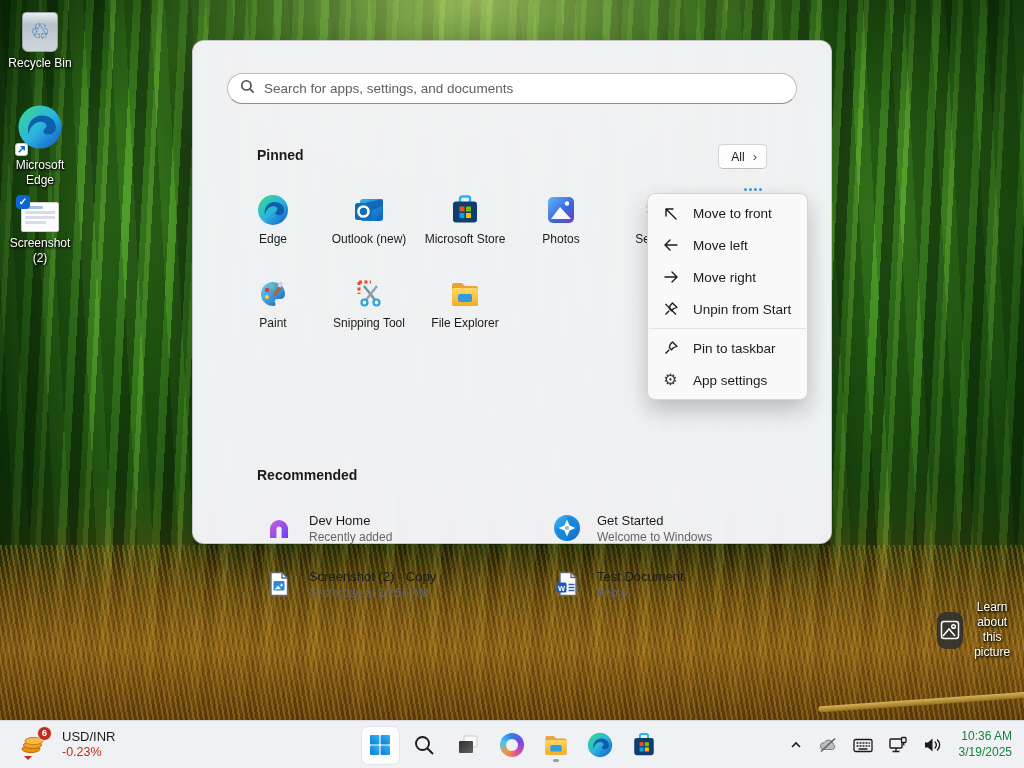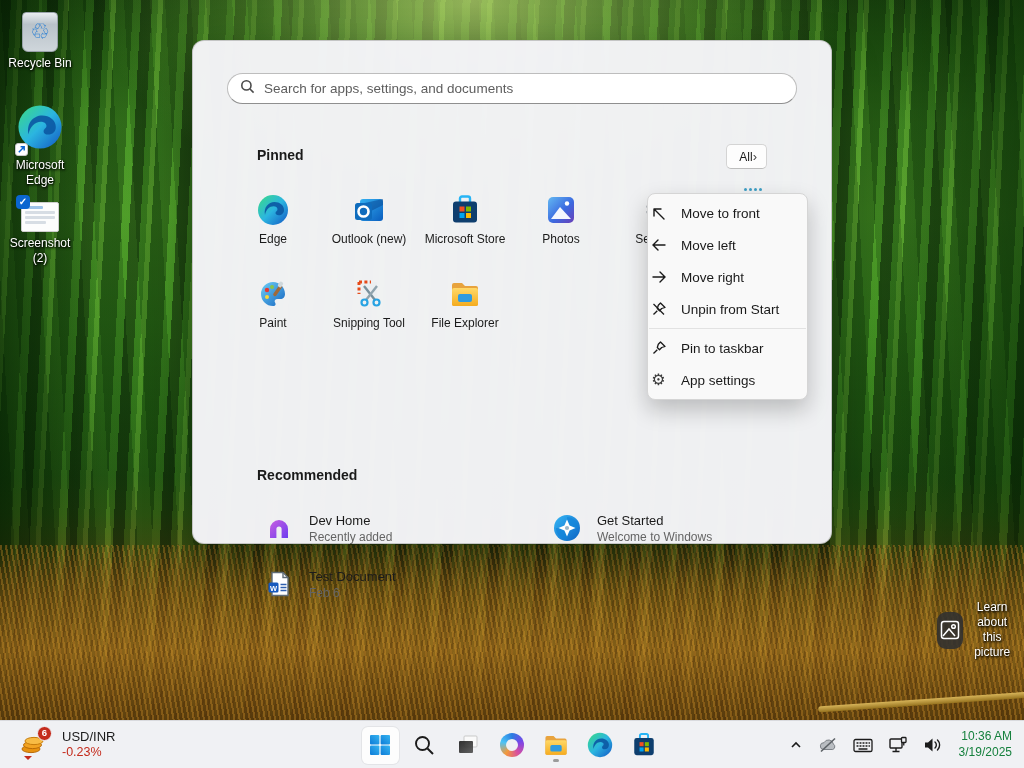--- a/index.html
+++ b/index.html
@@ -73,21 +73,21 @@
     background:#fff; border:1px solid #bdbdbd; border-bottom-color:#8f8f8f;
     border-radius:17px; display:flex; align-items:center; padding:0 12px; gap:9px;
   }
   .search-box input { border:none; outline:none; flex:1; font-size:13.5px; color:#1b1b1b;
     background:transparent; font-family:"Liberation Sans", sans-serif; }
   .search-box input::placeholder { color:#5d5d5d; }
 
   .section-header { position:absolute; font-size:14px; font-weight:bold; color:#1a1a1a; }
   .all-btn { position:absolute; right:64px; top:103px; height:25px; padding:0 9px 0 12px;
     background:#fdfdfd; border:1px solid #d4d4d4; border-bottom-color:#bdbdbd; border-radius:5px;
-    display:flex; align-items:center; font-size:12px; color:#1a1a1a; cursor:default; }
+    display:flex; align-items:center; gap:8px; font-size:12px; color:#1a1a1a; cursor:default; }
   .all-btn .chev { font-size:13px; color:#464646; line-height:1; }
 
   .pin-grid { position:absolute; left:32px; top:145px; width:576px; display:grid;
     grid-template-columns:repeat(6,96px); grid-auto-rows:84px; }
   .pin-cell { display:flex; flex-direction:column; align-items:center; padding-top:8px; gap:6px; }
   .pin-label { font-size:12px; color:#1b1b1b; white-space:nowrap; }
   .app-32 { width:32px; height:32px; position:relative; flex:0 0 auto; }
 
   .hidden-dots { position:absolute; left:551px; top:147px; display:flex; gap:2px; }
   .hidden-dots i { width:3px; height:3px; border-radius:50%; background:#3e9ec4; display:block; }
@@ -107,21 +107,21 @@
   .avatar::before { content:''; position:absolute; left:11px; top:7px; width:10px; height:10px; border-radius:50%; background:#9d9d9d; }
   .avatar::after { content:''; position:absolute; left:6px; top:19px; width:20px; height:14px; border-radius:10px 10px 0 0; background:#9d9d9d; }
   .user-name { font-size:13px; color:#1b1b1b; margin-left:14px; }
   .power-btn { margin-left:auto; margin-right:58px; width:34px; height:34px; border-radius:5px;
     display:flex; align-items:center; justify-content:center; }
 
   
   .ctx-menu { position:absolute; left:647px; top:193px; width:161px; z-index:20;
     background:#f9f9f9; border:1px solid #d5d5d5; border-radius:8px;
     box-shadow:0 10px 22px rgba(0,0,0,.22); padding:3px 0; }
-  .ctx-item { height:32px; display:flex; align-items:center; gap:14px; padding-left:2px;
+  .ctx-item { height:32px; display:flex; align-items:center; gap:14px; padding-left:14px;
     font-size:13.5px; color:#1a1a1a; cursor:default; }
   .ctx-ico { width:17px; height:17px; display:flex; align-items:center; justify-content:center; flex:0 0 auto; }
   .ctx-div { height:1px; background:#e2e2e2; margin:3px 1px; }
   .gear-glyph { font-size:16px; line-height:1; color:#3c3c3c; }
   .gear-glyph.big { font-size:30px; color:#8a8f96; }
 
   
   .taskbar { position:absolute; left:0; right:0; bottom:0; height:48px; background:#f0f1f4;
     border-top:1px solid #d9dade; z-index:30; display:flex; align-items:center; }
   .widgets { position:absolute; left:8px; top:0; height:48px; display:flex; align-items:center; gap:8px; padding:0 6px; }
@@ -397,20 +397,34 @@
             <path d="M14 25 a11 11 0 0 1 -11-11 h11 z" fill="#1284da" opacity=".7"></path>
             <path d="M14 5.5 l2.6 5.9 5.9 2.6 -5.9 2.6 -2.6 5.9 -2.6-5.9 -5.9-2.6 5.9-2.6 z" fill="#fff"></path>
             <circle cx="14" cy="14" r="2.1" fill="#9bb6c9"></circle>
           </svg></span>
         <span>
           <div class="rec-title">Get Started</div>
           <div class="rec-sub">Welcome to Windows</div>
         </span>
       </div>
 
+      <div class="rec-item">
+        <span class="app-28">
+          <svg width="28" height="28" viewBox="0 0 28 28">
+            <path d="M6 2.5 h11 l5.5 5.5 v17.5 h-16.5 z" fill="#fff" stroke="#5f6b75" stroke-width="1.4"></path>
+            <path d="M17 2.5 v5.5 h5.5" fill="none" stroke="#5f6b75" stroke-width="1.4"></path>
+            <rect x="8.5" y="11" width="11" height="9.5" rx="1" fill="#2f86d6"></rect>
+            <path d="M9.5 19.5 l3.5-4 3 3.5 z" fill="#fff" opacity=".9"></path>
+            <path d="M16.5 13.2 l.6 1.3 1.3.6 -1.3.6 -.6 1.3 -.6-1.3 -1.3-.6 1.3-.6 z" fill="#fff"></path>
+          </svg></span>
+        <span>
+          <div class="rec-title">Screenshot (2) - Copy</div>
+          <div class="rec-sub">Yesterday at 10:56 AM</div>
+        </span>
+      </div>
 
       <div class="rec-item">
         <span class="app-28">
           <svg width="28" height="28" viewBox="0 0 28 28">
             <path d="M7 2.5 h11 l5 5 v18 h-16 z" fill="#fff" stroke="#5f6b75" stroke-width="1.4"></path>
             <path d="M18 2.5 v5 h5" fill="none" stroke="#5f6b75" stroke-width="1.4"></path>
             <rect x="3.5" y="12.5" width="10" height="10" rx="1.5" fill="#185abd"></rect>
             <text x="8.5" y="20.6" font-size="7.5" font-weight="bold" fill="#fff" text-anchor="middle" font-family="Liberation Sans, sans-serif">W</text>
             <path d="M15.5 14.5 h6 M15.5 17.5 h6 M15.5 20.5 h6" stroke="#2f5fae" stroke-width="1.6"></path>
           </svg></span>

